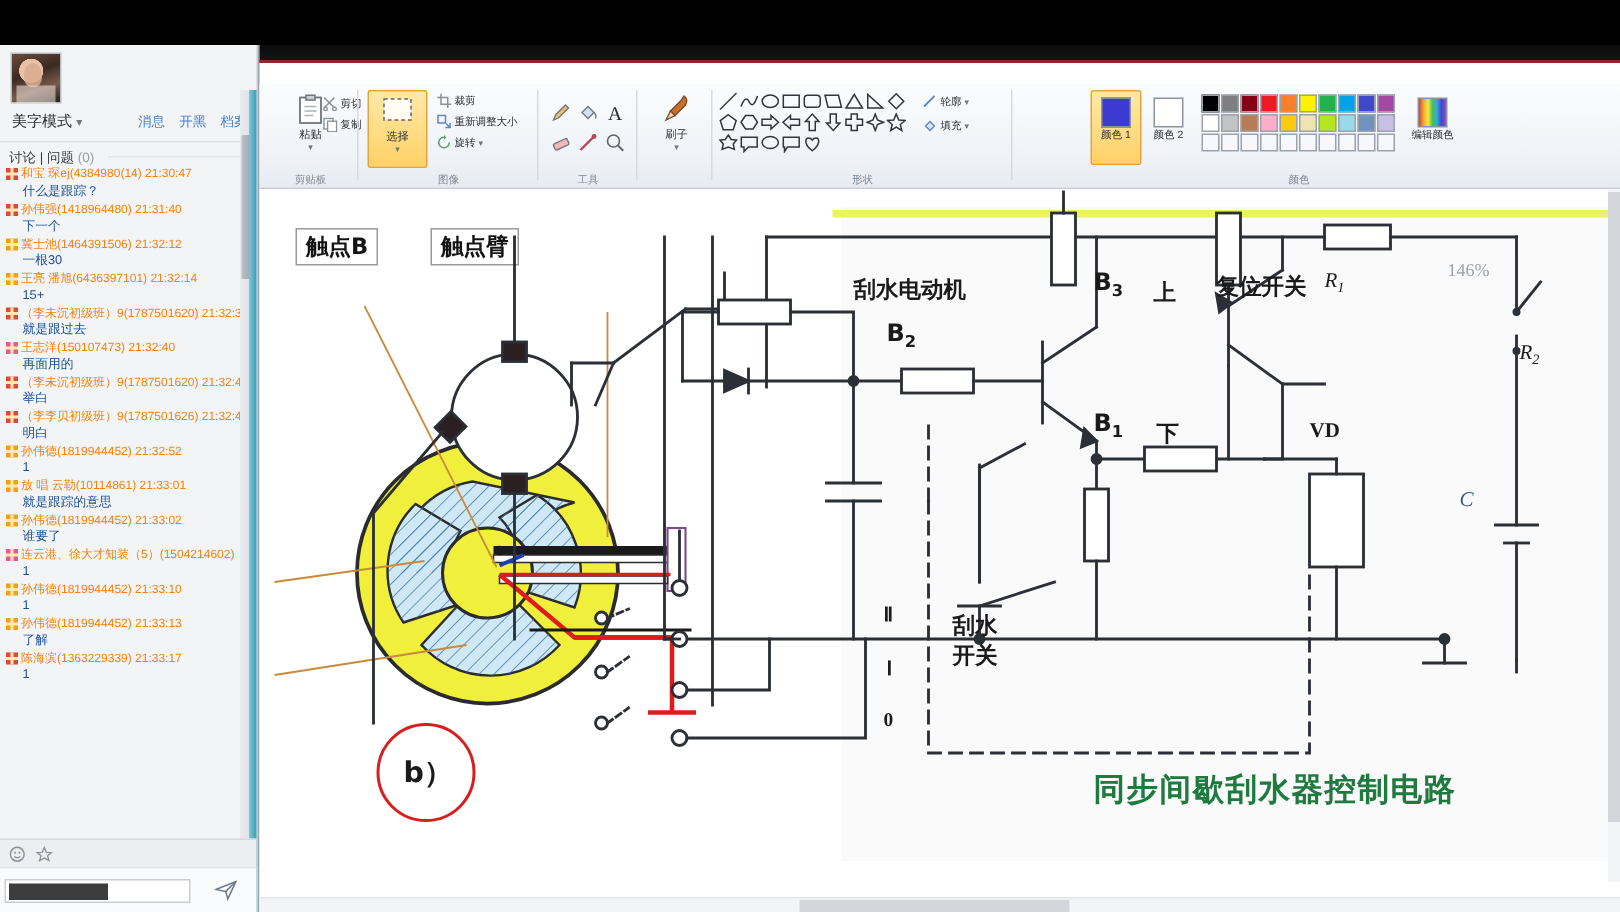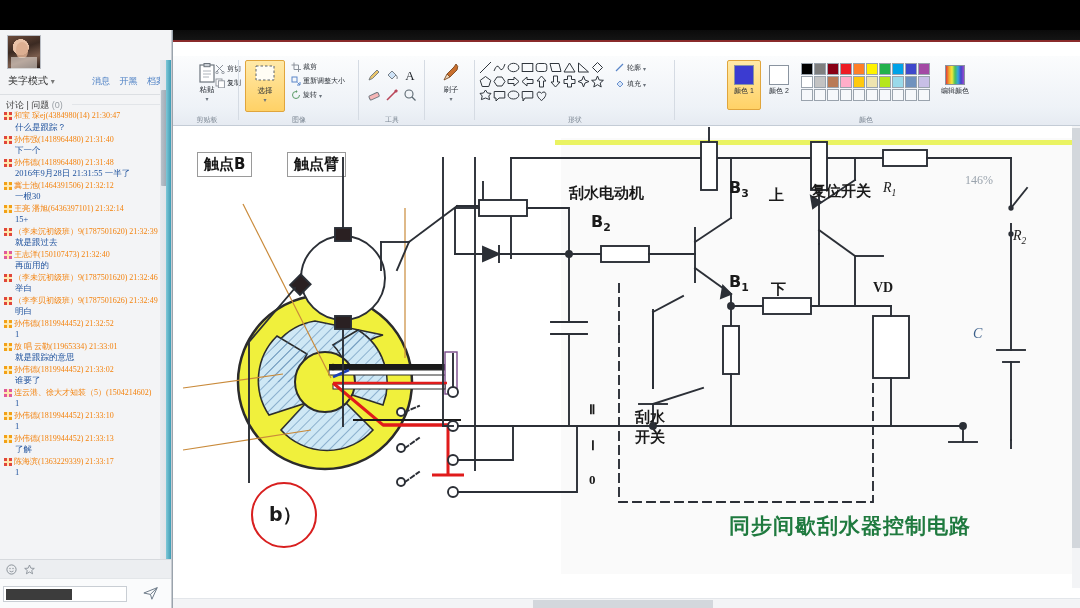--- a/index.html
+++ b/index.html
@@ -42,21 +42,21 @@
   .qq-divider { position:absolute; left:0; top:64px; width:172px; height:1px; background:#dcdfe3; }
 
   .qq-topic {
     position:absolute; left:6px; top:69px; font-size:9px; color:#3b3b3b; white-space:nowrap;
   }
   .qq-topic .grey { color:#9aa0a6; }
   .qq-topic-rule { position:absolute; left:72px; top:74px; width:96px; height:1px; background:#e2e5e9; }
 
   .msg-list {
     position:absolute; left:0; top:80px; width:172px; height:490px;
-    overflow:hidden; padding:0 4px;font-family:Liberation Serif, serif;
+    overflow:hidden; padding:0 4px;
   }
   .msg { margin:0 0 1px 0; line-height:11px; }
   .msg-head { font-size:8px; color:#f3820d; white-space:nowrap; display:flex; align-items:center; }
   .gift { display:inline-block; width:8px; height:8px; margin-right:2px; flex:none; position:relative; }
   .gift.red  { background:#e0463b; }
   .gift.orange { background:#f2a117; }
   .gift.pink { background:#e05a9a; }
   .gift::after { content:""; position:absolute; left:3px; top:0; width:2px; height:8px; background:#ffe9b0; }
   .gift::before { content:""; position:absolute; left:0; top:3px; width:8px; height:2px; background:#ffe9b0; }
   .msg-body { font-size:8.5px; color:#1b4f9c; padding-left:11px; white-space:nowrap; overflow:hidden; }
@@ -254,27 +254,20 @@
         </div>
         <div class="msg">
           <div class="msg-head">
             <span class="gift red"></span>
             <span>孙伟强(1418964480) 21:31:40</span>
           </div>
           <div class="msg-body">下一个</div>
         </div>
         <div class="msg">
           <div class="msg-head">
-            <span class="gift red"></span>
-            <span>孙伟德(1418964480) 21:31:48</span>
-          </div>
-          <div class="msg-body">2016年9月28日 21:31:55  一半了</div>
-        </div>
-        <div class="msg">
-          <div class="msg-head">
             <span class="gift orange"></span>
             <span>冀士池(1464391506) 21:32:12</span>
           </div>
           <div class="msg-body">一根30</div>
         </div>
         <div class="msg">
           <div class="msg-head">
             <span class="gift orange"></span>
             <span>王亮  潘旭(6436397101) 21:32:14</span>
           </div>
@@ -311,21 +304,21 @@
         <div class="msg">
           <div class="msg-head">
             <span class="gift orange"></span>
             <span>孙伟德(1819944452) 21:32:52</span>
           </div>
           <div class="msg-body">1</div>
         </div>
         <div class="msg">
           <div class="msg-head">
             <span class="gift orange"></span>
-            <span>放 唱 云勒(11965334) 21:33:01</span>
+            <span>放 唱 云勒(10114861) 21:33:01</span>
           </div>
           <div class="msg-body">就是跟踪的意思</div>
         </div>
         <div class="msg">
           <div class="msg-head">
             <span class="gift orange"></span>
             <span>孙伟德(1819944452) 21:33:02</span>
           </div>
           <div class="msg-body">谁要了</div>
         </div>

